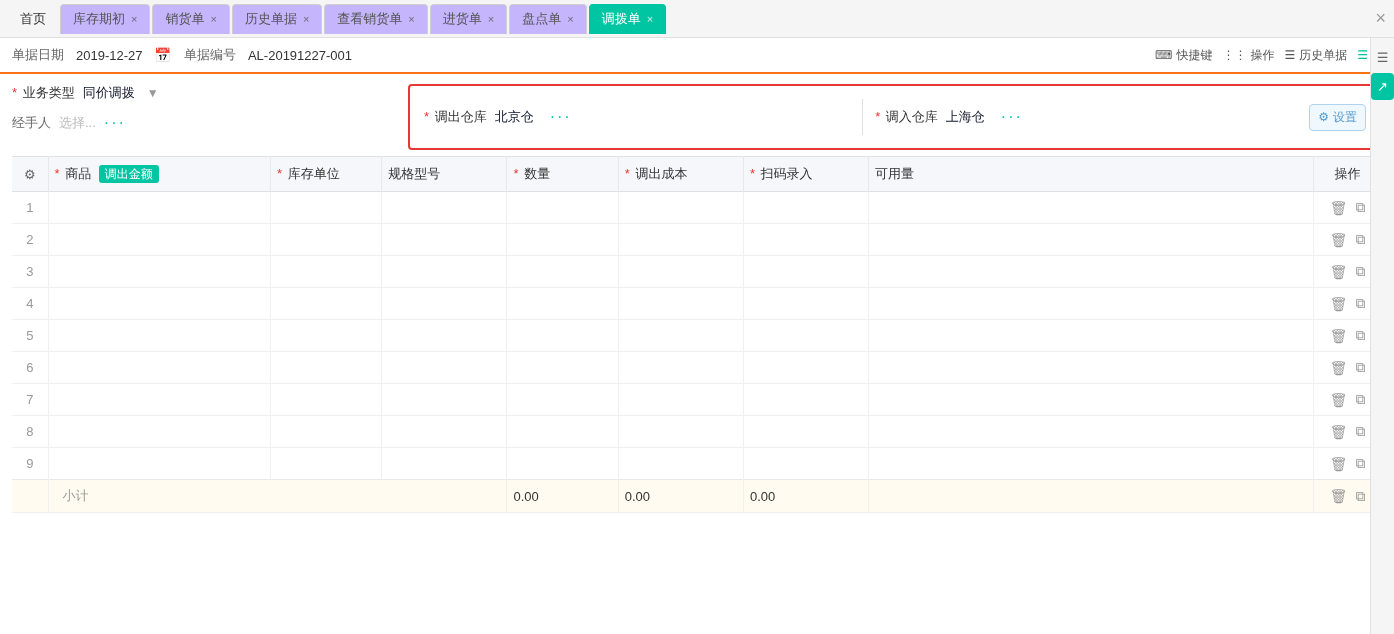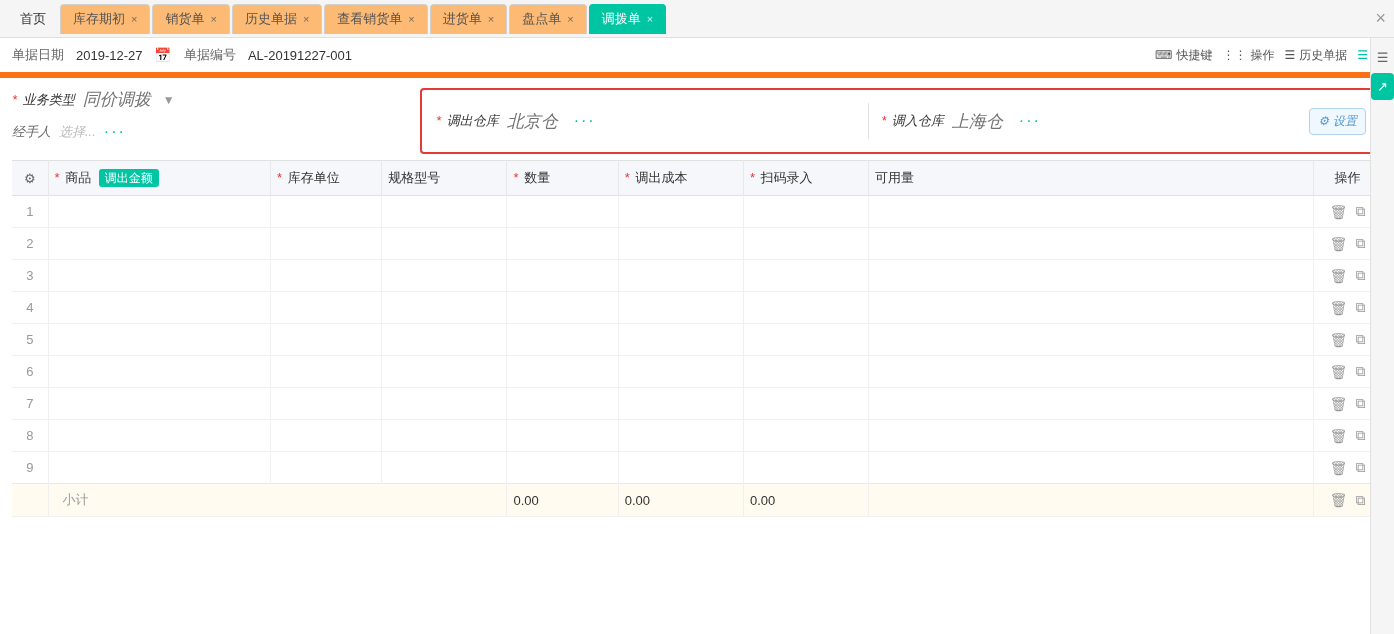--- a/index.html
+++ b/index.html
@@ -5,65 +5,65 @@
     * { box-sizing: border-box; margin: 0; padding: 0; }
     body { font-family: "Microsoft YaHei", "PingFang SC", Arial, sans-serif; font-size: 13px; color: #333; background: #fff; overflow: hidden; }
 
     
     .tab-bar {
       display: flex; align-items: center; background: #f5f5f5; border-bottom: 1px solid #e0e0e0;
       height: 38px; padding: 0 8px; gap: 2px;
     }
     .tab {
       display: flex; align-items: center; padding: 0 12px; height: 30px; border-radius: 4px 4px 0 0;
-      cursor: pointer; font-size: 13px; color: #555; background: #fdba74; border: 1px solid #d0d0d0;
+      cursor: pointer; font-size: 13px; color: #555; background: #c4b5fd; border: 1px solid #d0d0d0;
       border-bottom: none; gap: 6px; white-space: nowrap;
     }
     .tab.active {
       background: #00c5a3; color: #fff; border-color: #00c5a3;
     }
     .tab .close-x {
       font-size: 11px; color: inherit; opacity: 0.8; cursor: pointer;
     }
     .tab.active .close-x { color: #fff; }
     .home-tab { background: transparent; border: none; color: #333; }
 
     
     .toolbar-row {
-      display: flex; align-items: center; padding: 8px 12px; border-bottom: 6px solid #f97316;
+      display: flex; align-items: center; padding: 8px 12px; border-bottom: 2px solid #f97316;
       gap: 12px;
     }
     .toolbar-label { color: #666; font-size: 13px; }
     .toolbar-value { color: #333; font-size: 13px; }
     .toolbar-date-icon { color: #00c5a3; cursor: pointer; font-size: 14px; }
     .toolbar-right {
       margin-left: auto; display: flex; align-items: center; gap: 10px; color: #666; font-size: 12px;
     }
     .toolbar-right-btn { display: flex; align-items: center; gap: 4px; cursor: pointer; color: #555; }
     .grid-icon-active { color: #00c5a3; }
 
     
     .form-section {
       padding: 10px 12px 6px 12px;
-      display: flex; align-items: flex-start; gap: 28px; font-style: italic;
+      display: flex; align-items: flex-start; gap: 16px;
     }
     .form-left {
       display: flex; flex-direction: column; gap: 12px; min-width: 380px;
     }
     .form-right-highlighted {
       flex: 1; border: 2px solid #e53935; border-radius: 4px;
       padding: 10px 14px; display: flex; align-items: center; gap: 0;
       position: relative; min-height: 66px;
     }
     .form-field {
       display: flex; align-items: center; gap: 8px;
     }
     .form-field-label { color: #666; font-size: 13px; }
     .required-star { color: #e53935; margin-right: 2px; }
-    .form-field-value { color: #737373; font-size: 17px; }
+    .form-field-value { color: #0f172a; font-size: 13px; }
     .field-dots { color: #00c5a3; cursor: pointer; margin-left: 8px; font-size: 16px; letter-spacing: 2px; }
     .dropdown-arrow { color: #999; cursor: pointer; font-size: 12px; margin-left: 4px; }
 
     .warehouse-group {
       display: flex; align-items: center; gap: 8px; flex: 1;
     }
     .warehouse-divider {
       width: 1px; background: #e0e0e0; height: 36px; margin: 0 12px;
     }
 

